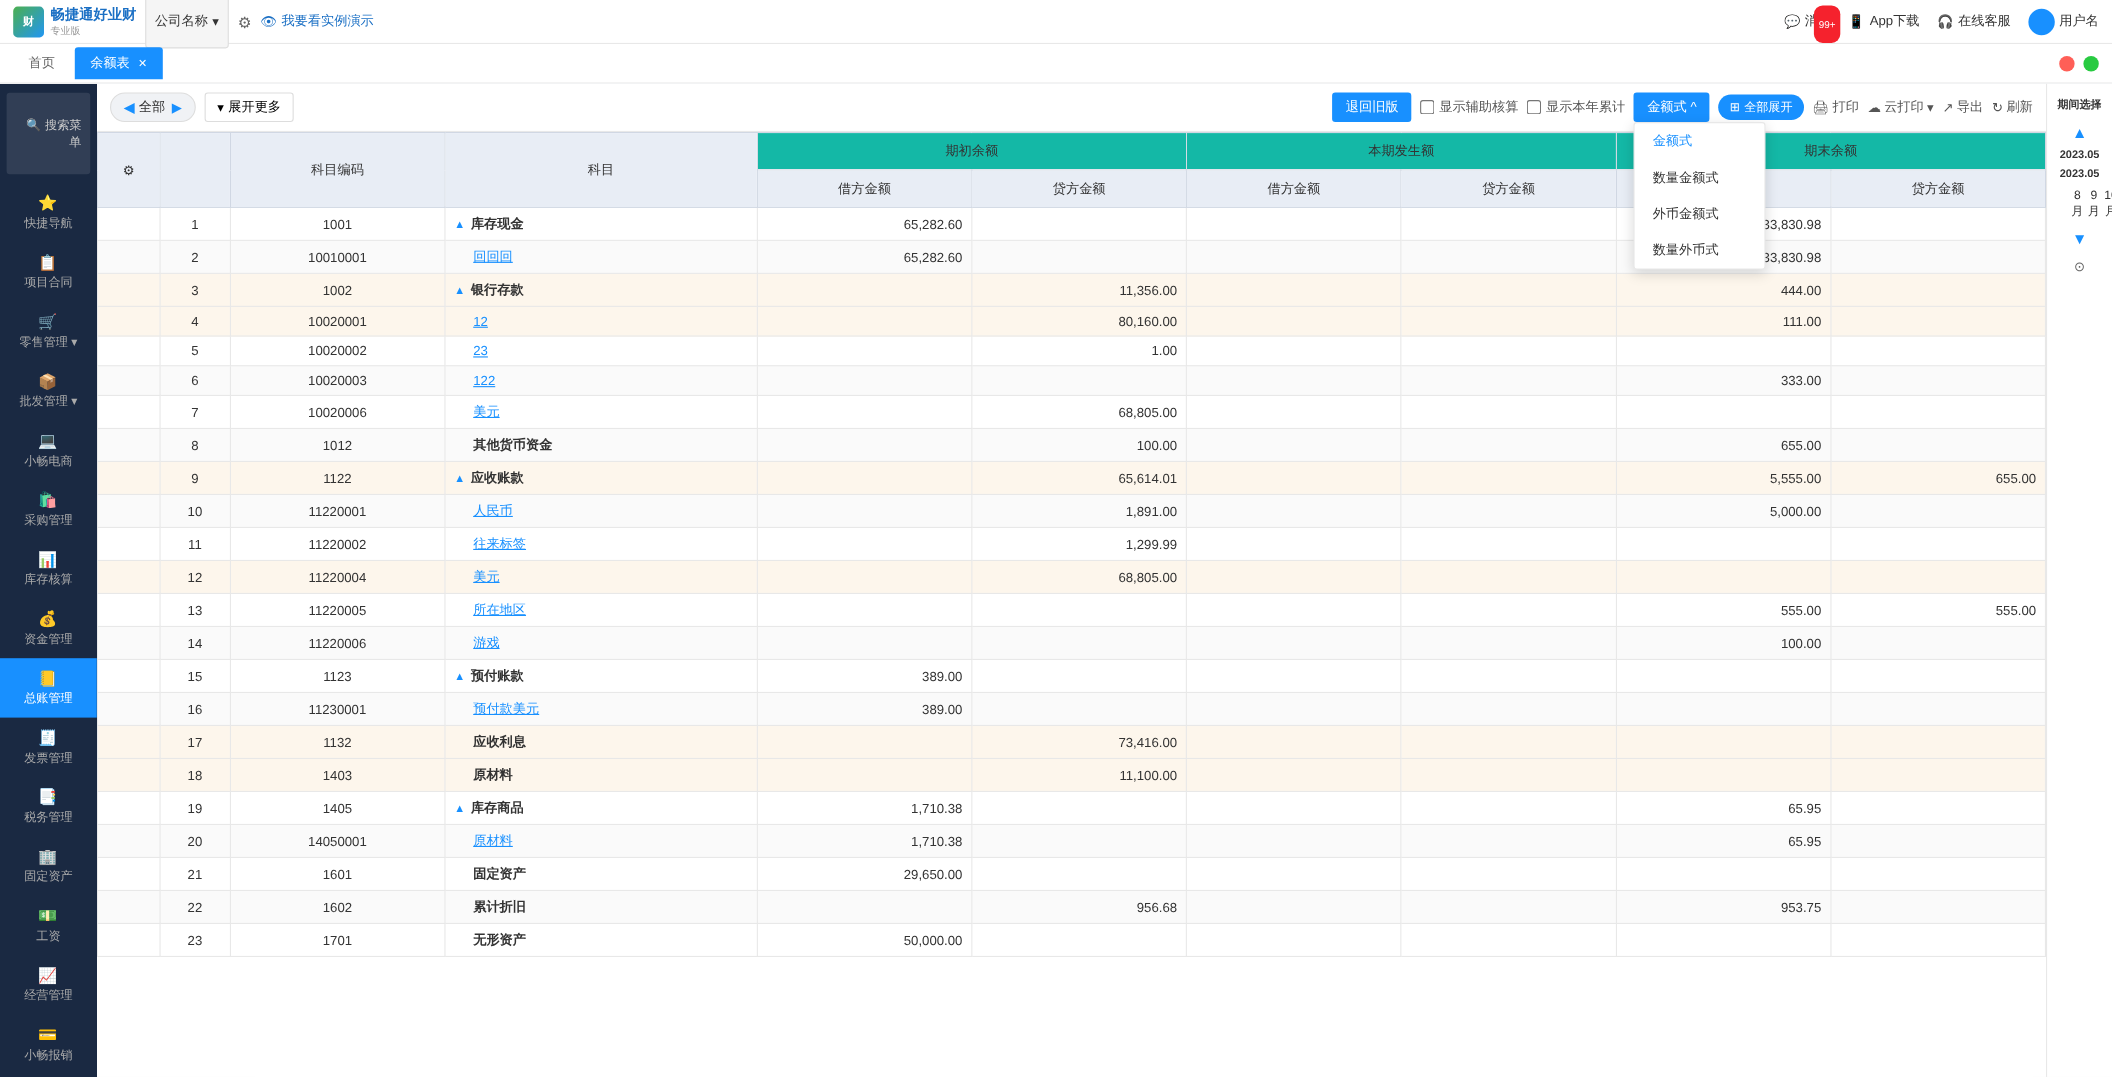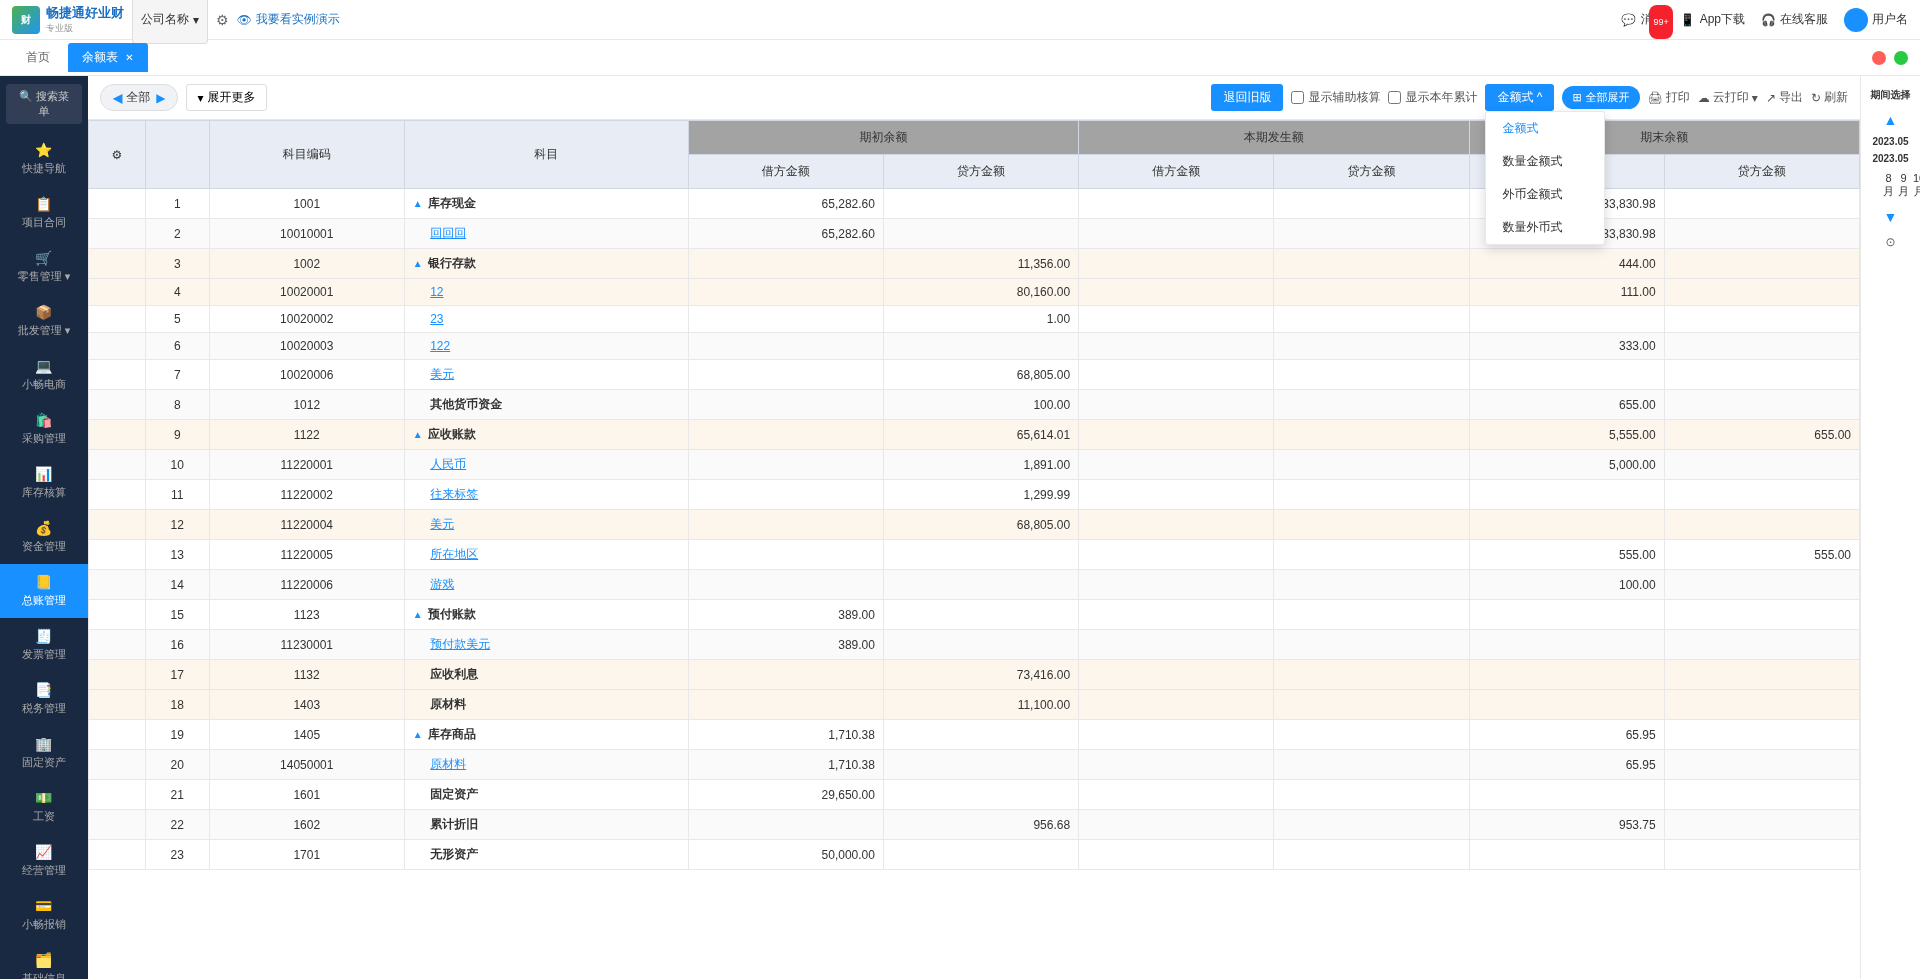--- a/index.html
+++ b/index.html
@@ -29,21 +29,21 @@
     .win-btn { width: 14px; height: 14px; border-radius: 50%; cursor: pointer; border: none; }
     .win-close { background: #ff5f57; }
     .win-max { background: #28ca41; }
 
     
     .main-layout { display: flex; height: calc(100vh - 76px); }
 
     
     .sidebar { width: 88px; background: #1a2942; color: #ccc; display: flex; flex-direction: column; overflow-y: auto; flex-shrink: 0; }
     .sidebar-search { padding: 8px 6px; }
-    .sidebar-search-btn { width: 100%; background: rgba(255,255,255,0.1); border: none; color: #ccc; padding: 5px 8px; border-radius: 3px; cursor: pointer; font-size: 11px; text-align: center; }
+    .sidebar-search-btn { width: 100%; background: rgba(255,255,255,0.1); border: none; color: #ccc; padding: 22px 8px; border-radius: 3px; cursor: pointer; font-size: 11px; text-align: right; }
     .sidebar-item { padding: 10px 6px; cursor: pointer; text-align: center; font-size: 11px; color: #aaa; transition: background 0.2s; }
     .sidebar-item.active { background: #1890ff; color: #fff; }
     .sidebar-item-icon { font-size: 14px; margin-bottom: 3px; display: block; }
 
     
     .content { flex: 1; display: flex; background: #f0f2f5; overflow: hidden; }
     .main-content { flex: 1; display: flex; flex-direction: column; overflow: hidden; }
 
     
     .toolbar { display: flex; align-items: center; background: #fff; padding: 8px 12px; gap: 8px; border-bottom: 1px solid #e8e8e8; flex-wrap: wrap; }
@@ -62,21 +62,21 @@
     .dropdown-menu { position: absolute; top: 100%; left: 0; background: #fff; border: 1px solid #e8e8e8; border-radius: 3px; box-shadow: 0 4px 12px rgba(0,0,0,0.15); z-index: 100; min-width: 120px; }
     .dropdown-item { padding: 8px 16px; cursor: pointer; font-size: 12px; color: #333; }
     .dropdown-item.active { color: #1890ff; }
     .btn-mode-wrapper { position: relative; }
 
     
     .table-wrapper { flex: 1; overflow: auto; background: #fff; margin: 0; }
     table { width: 100%; border-collapse: collapse; font-size: 12px; }
     thead { position: sticky; top: 0; z-index: 10; }
     th { background: #e8edf5; padding: 8px 6px; text-align: center; border: 1px solid #d0d7e3; font-weight: normal; color: #333; white-space: nowrap; }
-    th.group { background: #a3a3a3; }
+    th.group { background: #14b8a6; }
     td { padding: 6px 8px; border: 1px solid #e8e8e8; text-align: right; white-space: nowrap; }
     td.text-left { text-align: left; }
     td.text-center { text-align: center; }
     .row-highlighted td { background: #fdf6ec; }
     .row-highlighted td.text-center, .row-highlighted td.text-left { background: #fdf6ec; }
     tr.row-even td { background: #fafafa; }
     .col-no { width: 36px; }
     .col-code { width: 110px; }
     .col-subject { width: 160px; }
     .col-amount { width: 110px; }

